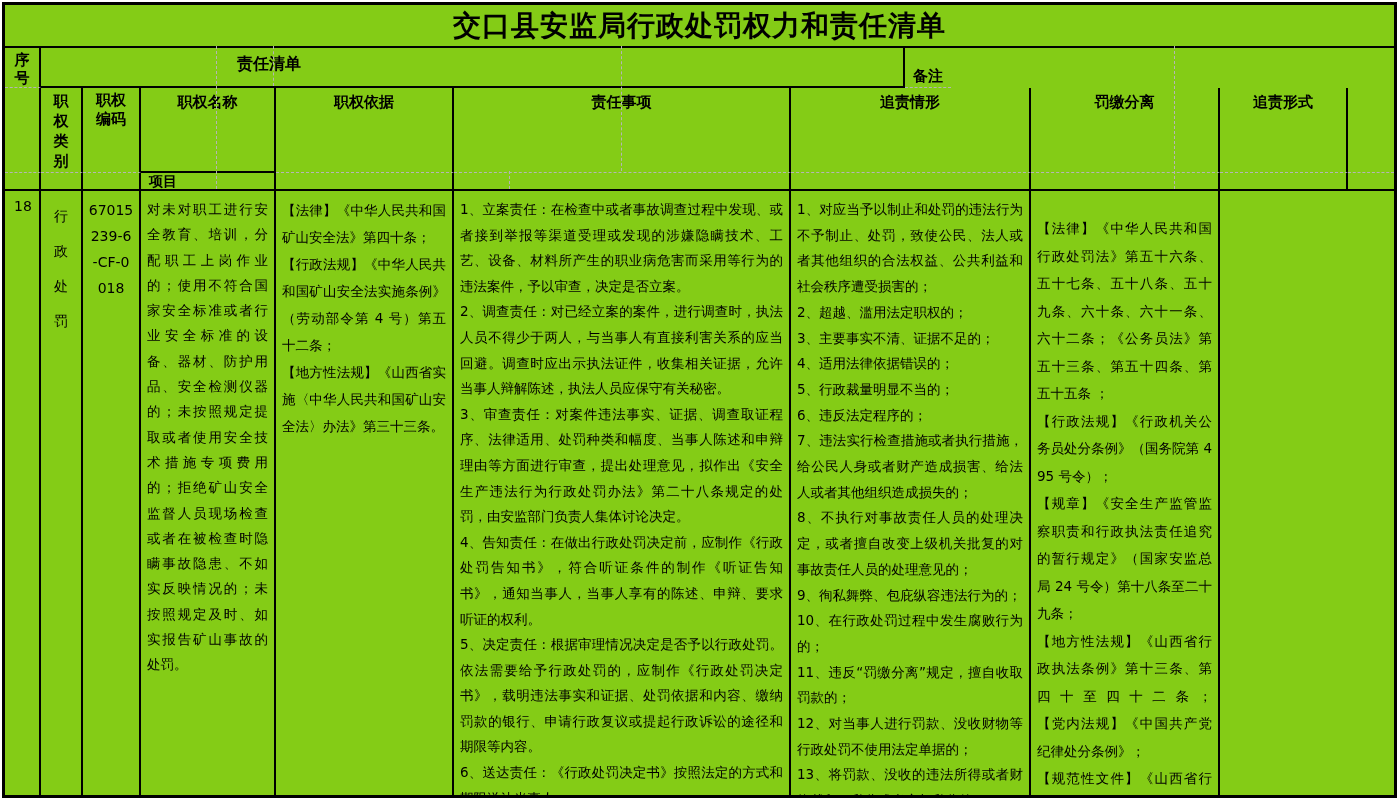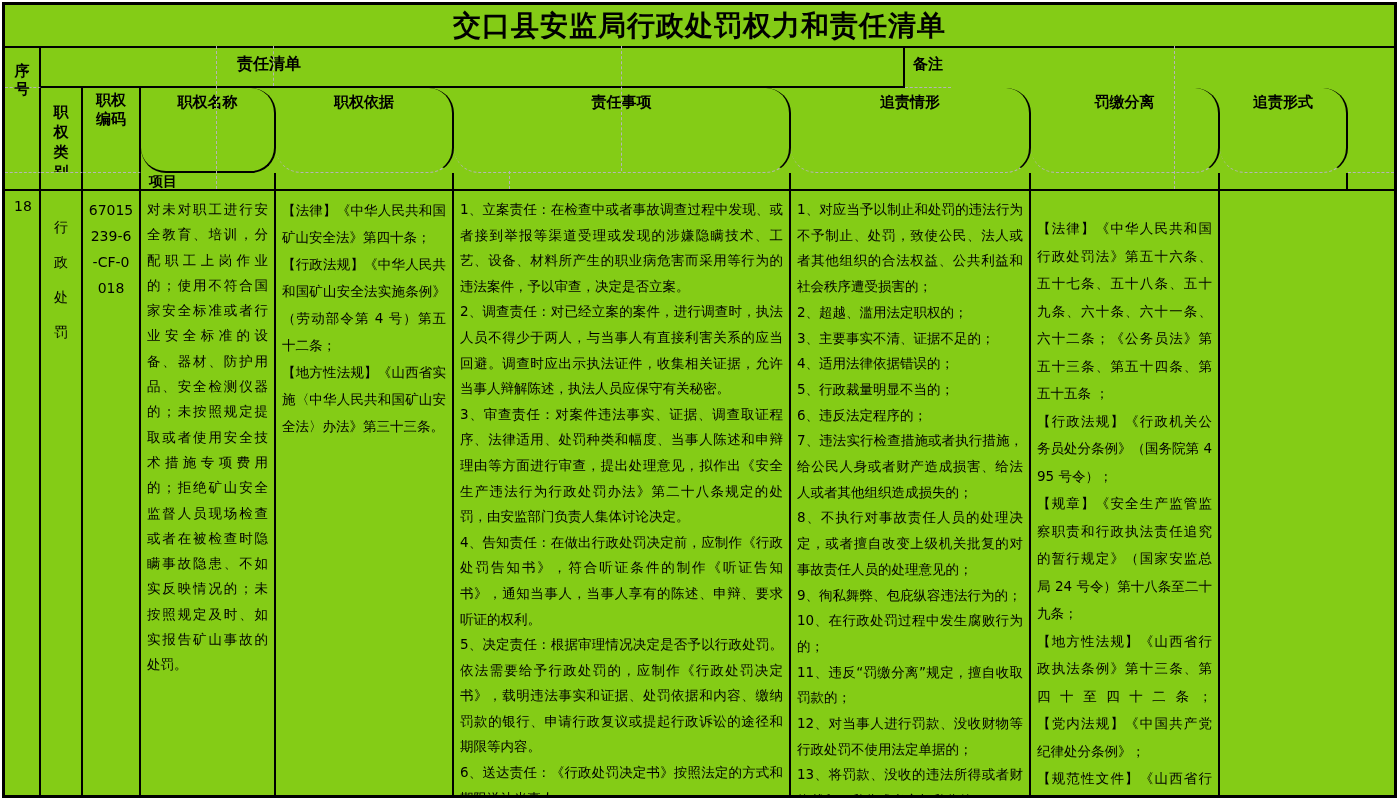--- a/index.html
+++ b/index.html
@@ -9,31 +9,31 @@
 
   
   .row-title{height:41px;border-bottom:2px solid #000;display:flex;align-items:center;justify-content:center;}
   .title-text{font-size:28px;font-weight:bold;letter-spacing:1px;}
 
   .row-a{display:flex;height:40px;}
   .row-a .cell{box-sizing:border-box;height:40px;}
   .ra-serial{width:36px;border-right:2px solid #000;border-bottom:1px dashed #b5b5b5;}
   .ra-power{width:443px;border-right:2px solid #000;border-bottom:2px solid #000;font-weight:bold;font-size:16px;padding:6px 0 0 55px;}
   .ra-duty{width:864px;border-right:2px solid #000;border-bottom:2px solid #000;font-weight:bold;font-size:16px;padding:6px 0 0 196px;}
-  .ra-remark{width:46px;border-bottom:1px dashed #b5b5b5;font-weight:bold;font-size:15px;text-align:center;padding-top:7px;}
+  .ra-remark{width:46px;border-bottom:1px dashed #b5b5b5;font-weight:bold;font-size:15px;text-align:center;padding-top:19px;}
 
   .grid-bc{display:grid;grid-template-columns:36px 42px 58px 135px 178px 337px 240px 189px 128px 46px;grid-template-rows:85px 18px 604px;}
   .grid-bc > div{box-sizing:border-box;overflow:hidden;}
   .br{border-right:2px solid #000;}
   .bb-solid{border-bottom:2px solid #000;}
   .bb-dash{border-bottom:1px dashed #b5b5b5;}
 
   
-  .hdr{font-weight:bold;font-size:15px;text-align:center;padding-top:5px;border-radius:25px;}
-  .vstack{width:1.05em;margin:11px auto;word-break:break-all;text-align:center;}
+  .hdr{font-weight:bold;font-size:15px;text-align:center;padding-top:5px;}
+  .vstack{width:1.05em;margin:0 auto;word-break:break-all;text-align:center;}
   .serial-hdr{font-weight:bold;font-size:15px;line-height:18px;padding-top:3px;}
   .type-hdr{font-weight:bold;font-size:15px;line-height:20px;padding-top:3px;}
   .code-hdr{font-weight:bold;font-size:15px;line-height:19px;padding-top:3px;text-align:center;}
   .code-hdr .w2{width:2.2em;margin:0 auto;word-break:break-all;}
   .project-cell{font-weight:bold;font-size:14px;line-height:15px;padding:1px 0 0 8px;}
 
   
   .body-cell{font-size:13.5px;text-align:justify;white-space:pre-wrap;word-break:break-all;padding:6px 6px 0 6px;}
   .c-name{line-height:25.3px;}
   .c-basis{line-height:27px;}

